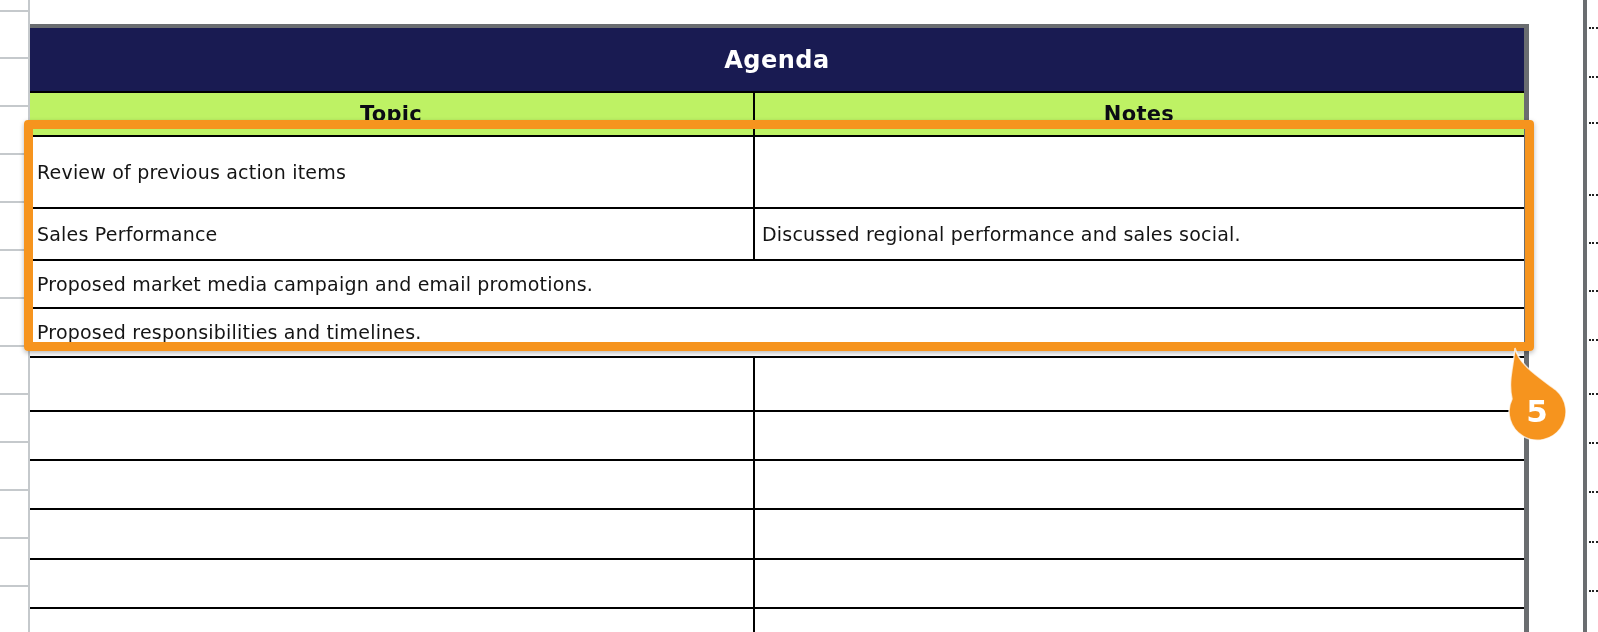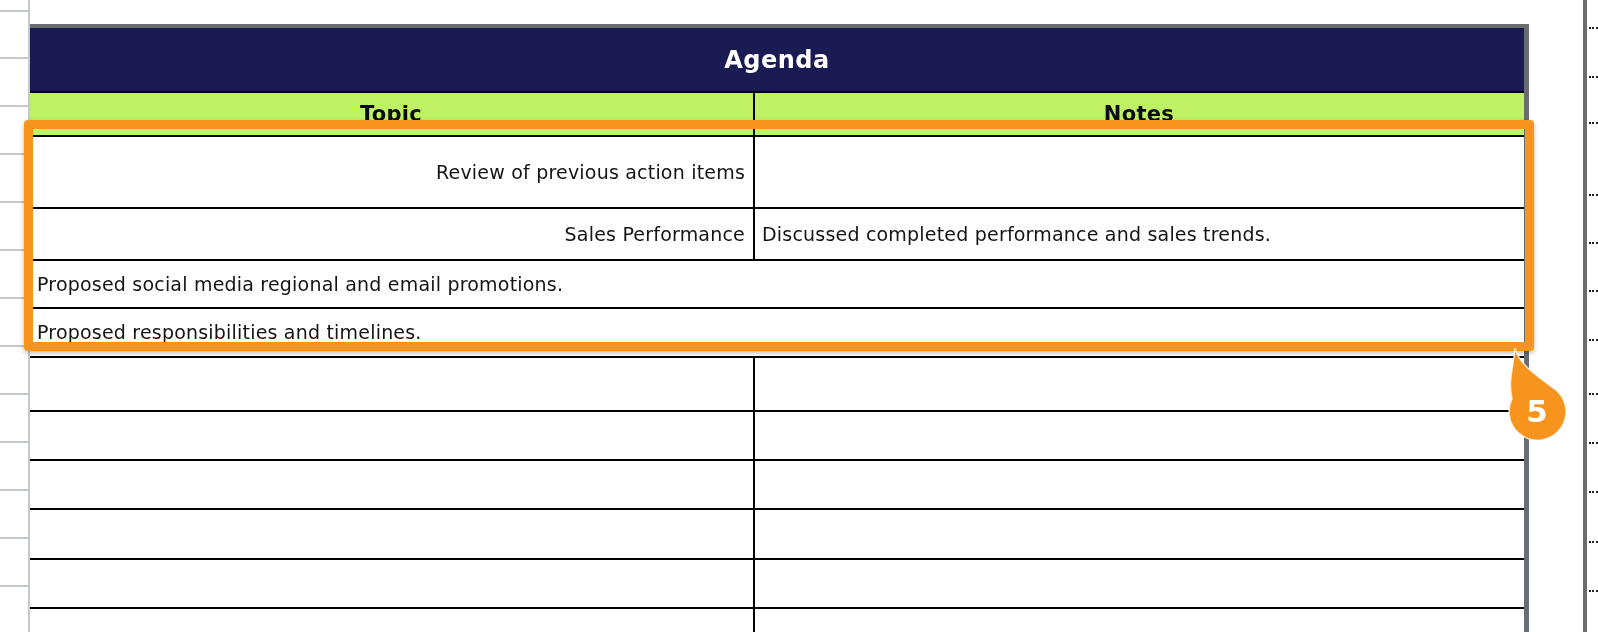--- a/index.html
+++ b/index.html
@@ -16,21 +16,21 @@
   .stub{position:absolute;left:1589px;width:9px;height:0;border-top:2px dotted #222;z-index:2;}
   
   .table{
     position:absolute;left:30px;top:24px;width:1499px;height:608px;
     box-sizing:border-box;border-top:4px solid #6a6d70;border-right:5px solid #6a6d70;
     background:#fff;z-index:1;
   }
   .row{display:flex;box-sizing:border-box;border-bottom:2px solid #000;}
   .row:last-child{border-bottom:none;}
   .c1{width:725px;box-sizing:border-box;border-right:2px solid #000;
-      display:flex;align-items:center;padding:0 8px 0 7px;justify-content:flex-end;}
+      display:flex;align-items:center;padding:0 8px 0 7px;}
   .c2{flex:1;display:flex;align-items:center;padding:0 8px 0 7px;min-width:0;}
   .title-row{height:65px;background:#191b52;display:flex;align-items:center;justify-content:center;}
   .title-text{color:#ffffff;font-size:24px;font-weight:bold;letter-spacing:.5px;}
   .header-row{height:44px;background:#bef264;}
   .header-row .c1,.header-row .c2{justify-content:center;}
   .header-text{font-size:21px;font-weight:bold;color:#0b0b14;letter-spacing:.3px;}
   .r1{height:72px;} .r2{height:52px;} .r3{height:48px;} .r4{height:49px;}
   .e1{height:54px;} .e2{height:49px;} .e3{height:49px;} .e4{height:50px;} .e5{height:49px;} .e6{height:38px;}
   .cell-text{font-size:19px;color:#141414;letter-spacing:.2px;line-height:27px;}
   .wrap-narrow{max-width:700px;}
@@ -107,27 +107,27 @@
     <div class="c1">
       <span class="cell-text">Review of previous action items</span>
     </div>
   </div>
 
   <div class="row r2">
     <div class="c1">
       <span class="cell-text">Sales Performance</span>
     </div>
     <div class="c2">
-      <span class="cell-text">Discussed completed performance and sales trends.</span>
+      <span class="cell-text">Discussed regional performance and sales social.</span>
     </div>
   </div>
 
   <div class="row r3">
     <div class="c2">
-      <span class="cell-text">Proposed social media regional and email promotions.</span>
+      <span class="cell-text">Proposed market media campaign and email promotions.</span>
     </div>
   </div>
 
   <div class="row r4">
     <div class="c2">
       <span class="cell-text">Proposed responsibilities and timelines.</span>
     </div>
   </div>
 
   <div class="row e1">

